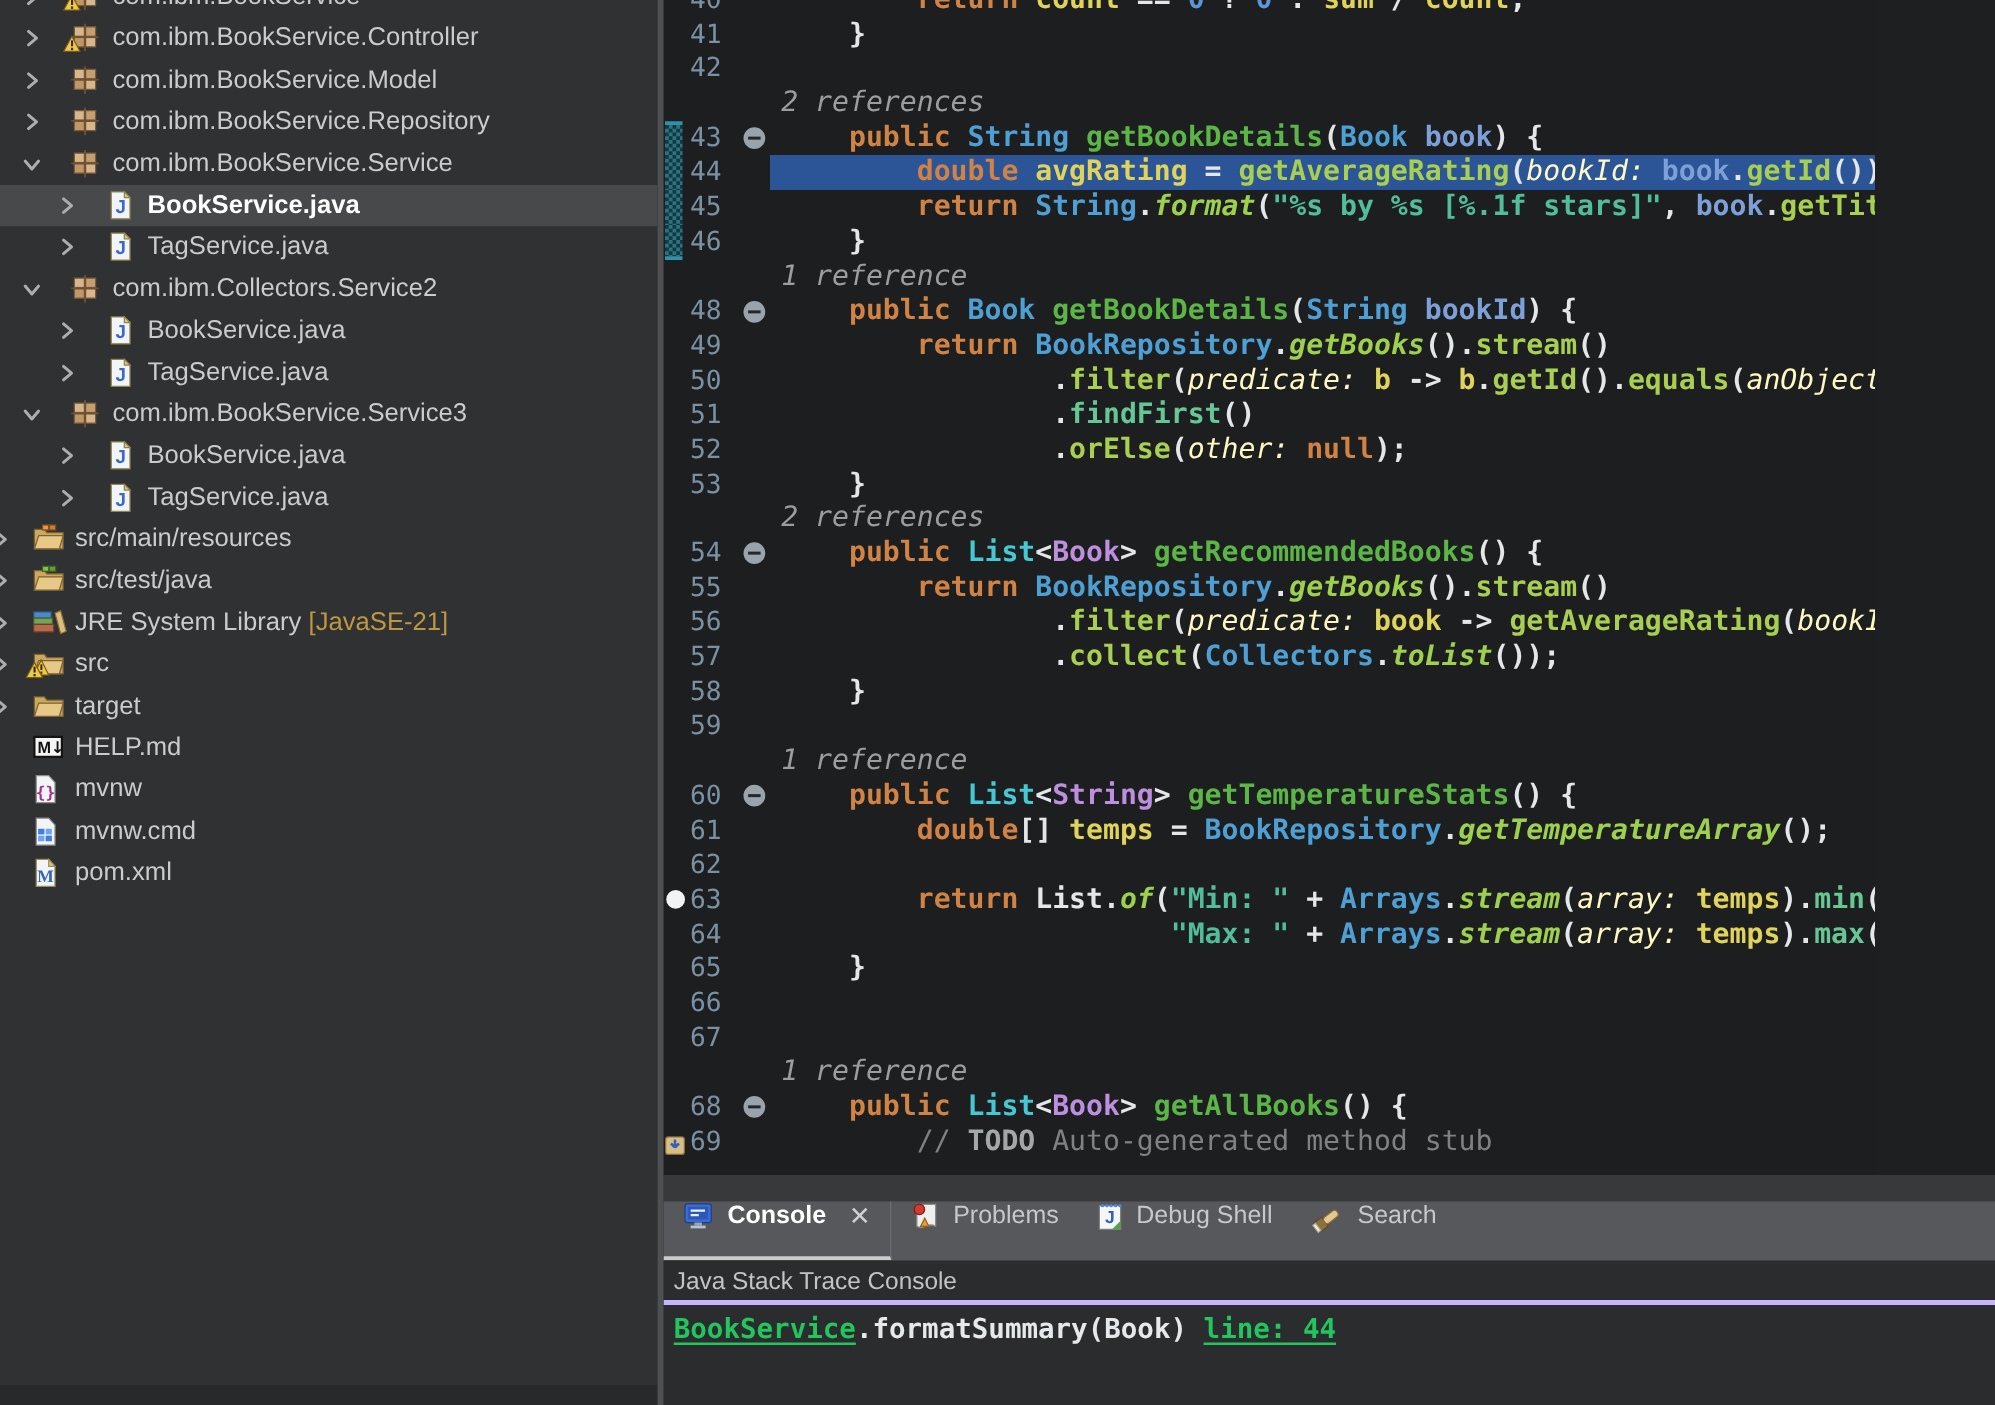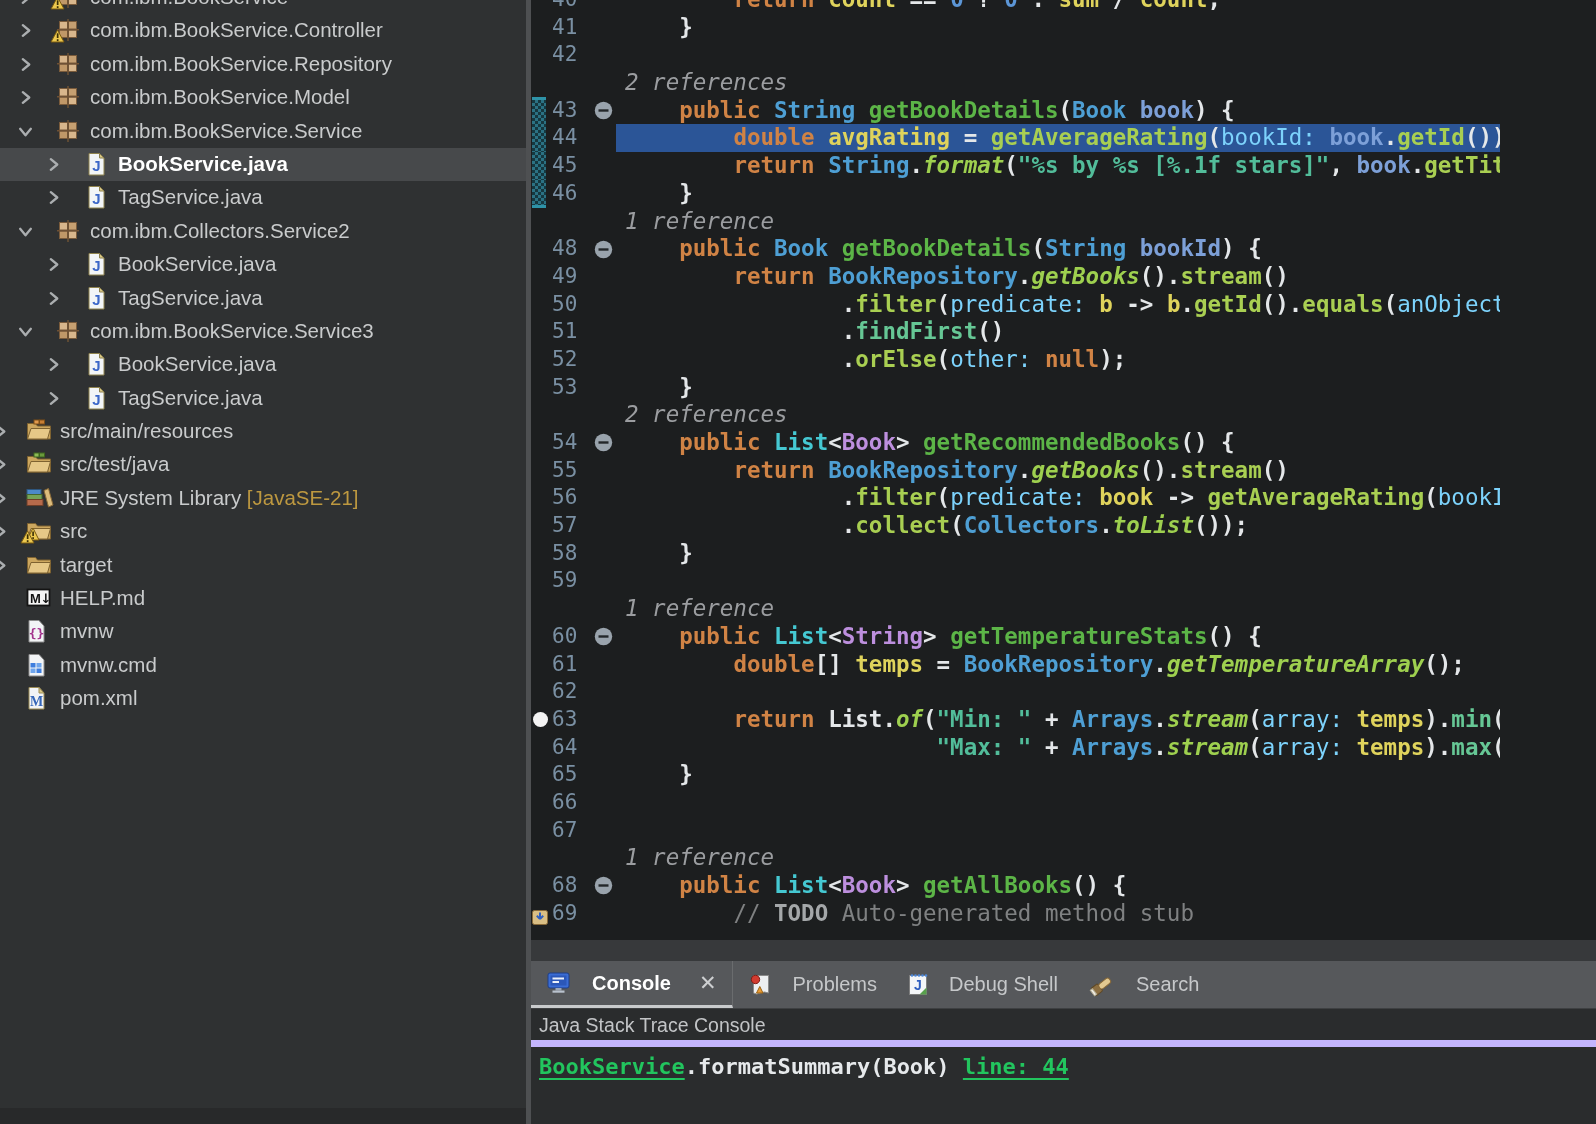--- a/index.html
+++ b/index.html
@@ -47,34 +47,34 @@
   .tk-iface{color:#45C8D2;}
   .tk-gen{color:#BD8FDE;}
   .tk-mdecl{color:#5CB547;}
   .tk-mcall{color:#A9CF52;}
   .tk-mstatic{color:#9ED04F;font-style:italic;}
   .tk-mteal{color:#66C795;}
   .tk-str{color:#52BD9A;}
   .tk-num{color:#5C96D6;}
   .tk-var{color:#DFD35C;}
   .tk-param{color:#7DA0D8;}
-  .tk-hint{color:#7dd3fc;font-weight:normal;}
+  .tk-hint{color:#fef9c3;font-style:italic;font-weight:normal;}
   .tk-plain{color:#E4E7E9;}
   .tk-cmt{color:#7F8182;font-weight:normal;}
   .tk-cmttag{color:#A4A7A9;font-weight:bold;}
 
   
   #editor-console-gap{position:absolute;left:531px;top:940px;width:1065px;height:21px;background:#37393B;}
   #tabbar{position:absolute;left:531px;top:961px;width:1065px;height:47px;background:#56585B;
     display:flex;align-items:stretch;border-bottom:1px solid #3E4042;}
-  .tab{display:flex;align-items:center;gap:20px;padding:0 15px;font-size:20px;color:#C6C8CA;white-space:nowrap;}
+  .tab{display:flex;align-items:flex-start;gap:10px;padding:0 15px;font-size:20px;color:#C6C8CA;white-space:nowrap;}
   .tab.active{color:#FFFFFF;font-weight:bold;border-bottom:3px solid #C9CBCD;border-right:1px solid #6A6C6E;}
   .tab .closex{font-size:21px;color:#CDCFD1;font-weight:normal;margin-left:8px;}
   #console-body{position:absolute;left:531px;top:1009px;width:1065px;height:115px;background:#2A2C2D;}
-  #console-view-title{padding:5px 0 3px 8px;font-size:19.5px;color:#C2C4C6;border-bottom:7px solid #c4b5fd;}
+  #console-view-title{padding:5px 0 3px 8px;font-size:19.5px;color:#C2C4C6;border-bottom:4px solid #c4b5fd;}
   #console-trace{padding:7px 0 0 8px;font-family:"DejaVu Sans Mono",monospace;font-size:22px;font-weight:bold;color:#E6E9EB;white-space:pre;}
   .clink{color:#22c55e;text-decoration:underline;text-underline-offset:4px;cursor:pointer;}
 </style>
 </head>
 <body>
 
 <div id="screen">
   <aside id="sidebar">
     <div id="tree">
         <div class="trow">
@@ -121,36 +121,36 @@
             </svg></span>
           <span class="ticon" style="left: 56px;"><svg width="25" height="24" viewBox="0 0 25 24">
               <g stroke="#7A5B3B" stroke-width="1">
                 <rect x="3.5" y="3.5" width="8" height="7.5" fill="#D8B68C"></rect>
                 <rect x="12.5" y="3.5" width="8" height="7.5" fill="#C59F71"></rect>
                 <rect x="3.5" y="12" width="8" height="7.5" fill="#C09868"></rect>
                 <rect x="12.5" y="12" width="8" height="7.5" fill="#D8B68C"></rect>
               </g>
               <path d="M12 1v22M1 11.7h22" stroke="#6E5135" stroke-width="1.5" fill="none"></path>
             </svg></span>
-          <span class="tlabel" style="left: 90px;">com.ibm.BookService.Repository</span>
+          <span class="tlabel" style="left: 90px;">com.ibm.BookService.Model</span>
         </div>
         <div class="trow">
           <span class="chev" style="left: 18px;"><svg width="15" height="15" viewBox="0 0 14 14">
               <path d="M4.5 2 L10.5 7 L4.5 12" fill="none" stroke="#ABAEB0" stroke-width="2.2" stroke-linecap="round" stroke-linejoin="round"></path>
             </svg></span>
           <span class="ticon" style="left: 56px;"><svg width="25" height="24" viewBox="0 0 25 24">
               <g stroke="#7A5B3B" stroke-width="1">
                 <rect x="3.5" y="3.5" width="8" height="7.5" fill="#D8B68C"></rect>
                 <rect x="12.5" y="3.5" width="8" height="7.5" fill="#C59F71"></rect>
                 <rect x="3.5" y="12" width="8" height="7.5" fill="#C09868"></rect>
                 <rect x="12.5" y="12" width="8" height="7.5" fill="#D8B68C"></rect>
               </g>
               <path d="M12 1v22M1 11.7h22" stroke="#6E5135" stroke-width="1.5" fill="none"></path>
             </svg></span>
-          <span class="tlabel" style="left: 90px;">com.ibm.BookService.Model</span>
+          <span class="tlabel" style="left: 90px;">com.ibm.BookService.Repository</span>
         </div>
         <div class="trow">
           <span class="chev" style="left: 18px;"><svg width="15" height="15" viewBox="0 0 14 14">
               <path d="M2 4.5 L7 10.5 L12 4.5" fill="none" stroke="#ABAEB0" stroke-width="2.2" stroke-linecap="round" stroke-linejoin="round"></path>
             </svg></span>
           <span class="ticon" style="left: 56px;"><svg width="25" height="24" viewBox="0 0 25 24">
               <g stroke="#7A5B3B" stroke-width="1">
                 <rect x="3.5" y="3.5" width="8" height="7.5" fill="#D8B68C"></rect>
                 <rect x="12.5" y="3.5" width="8" height="7.5" fill="#C59F71"></rect>
                 <rect x="3.5" y="12" width="8" height="7.5" fill="#C09868"></rect>

